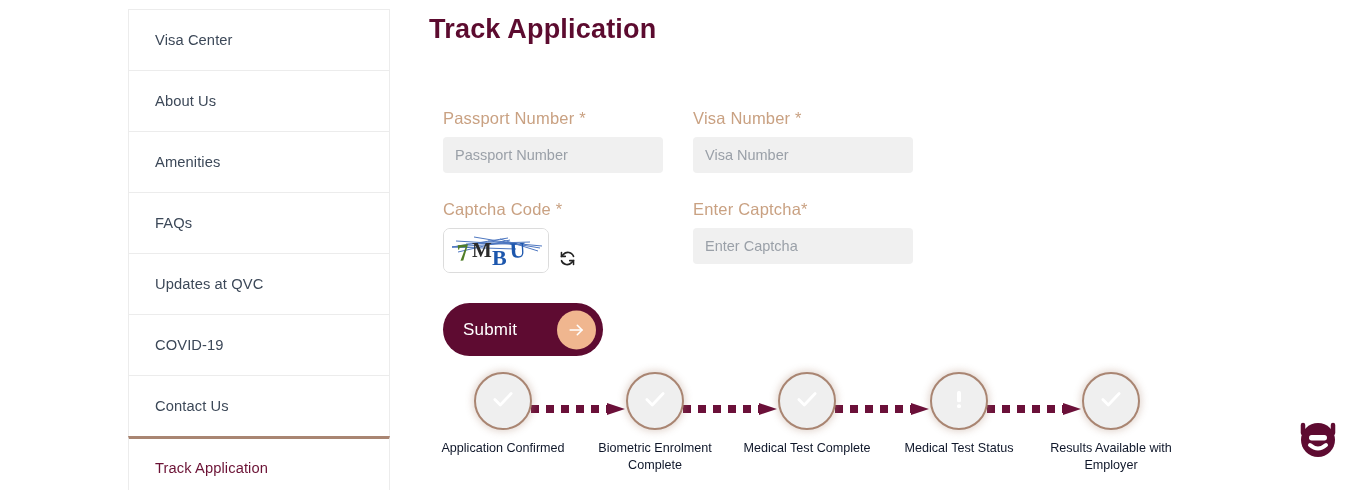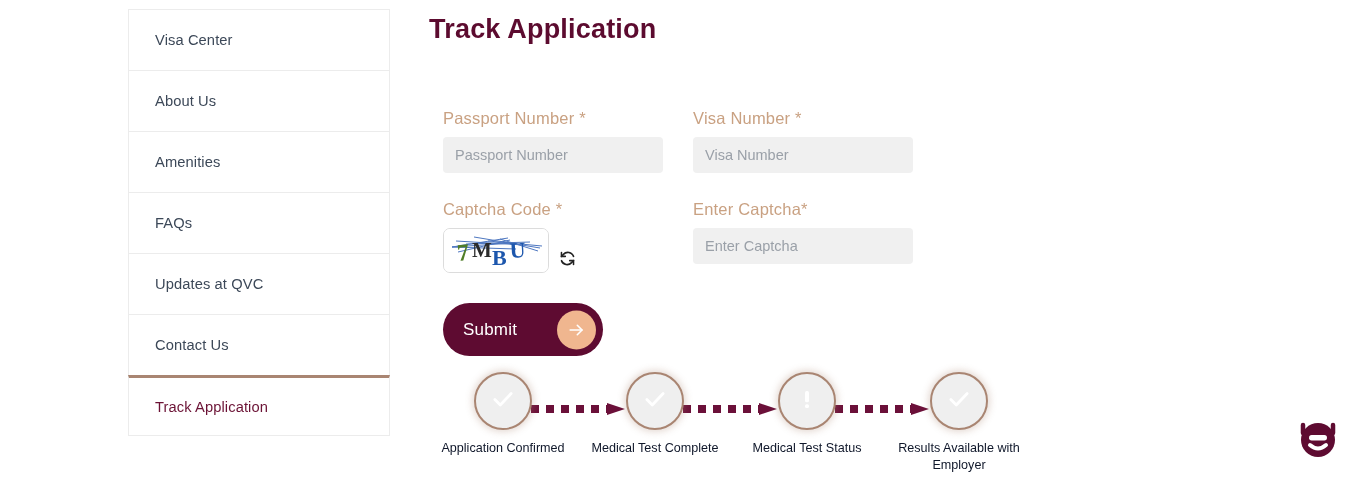--- a/index.html
+++ b/index.html
@@ -232,20 +232,23 @@
       <span>About Us</span>
     </div>
     <div class="side-item">
       <span>Amenities</span>
     </div>
     <div class="side-item">
       <span>FAQs</span>
     </div>
     <div class="side-item">
       <span>Updates at QVC</span>
+    </div>
+    <div class="side-item">
+      <span>COVID-19</span>
     </div>
     <div class="side-item">
       <span>Contact Us</span>
     </div>
     <div class="side-item active">
       <span>Track Application</span>
     </div>
   </nav>
 
   <div id="main">
@@ -332,20 +335,36 @@
       </div>
       <div class="connector">
         <svg width="96" height="12" viewBox="0 0 96 12">
           <line x1="0" y1="6" x2="76" y2="6" stroke="#6b1039" stroke-width="8" stroke-dasharray="8 7"></line>
           <polygon points="76,0 94,6 76,12" fill="#6b1039"></polygon>
         </svg>
       </div>
       <div class="step-label">Application Confirmed</div>
     </div>
 
+    <div class="step">
+      <div class="step-circle">
+        <span>
+          <svg width="26" height="26" viewBox="0 0 24 24" fill="none" stroke="#ffffff" stroke-width="2.6" stroke-linecap="round" stroke-linejoin="round">
+            <polyline points="4.5,12.5 9.5,17.5 19.5,7"></polyline>
+          </svg>
+        </span>
+      </div>
+      <div class="connector">
+        <svg width="96" height="12" viewBox="0 0 96 12">
+          <line x1="0" y1="6" x2="76" y2="6" stroke="#6b1039" stroke-width="8" stroke-dasharray="8 7"></line>
+          <polygon points="76,0 94,6 76,12" fill="#6b1039"></polygon>
+        </svg>
+      </div>
+      <div class="step-label">Biometric Enrolment Complete</div>
+    </div>
 
     <div class="step">
       <div class="step-circle">
         <span>
           <svg width="26" height="26" viewBox="0 0 24 24" fill="none" stroke="#ffffff" stroke-width="2.6" stroke-linecap="round" stroke-linejoin="round">
             <polyline points="4.5,12.5 9.5,17.5 19.5,7"></polyline>
           </svg>
         </span>
       </div>
       <div class="connector">

